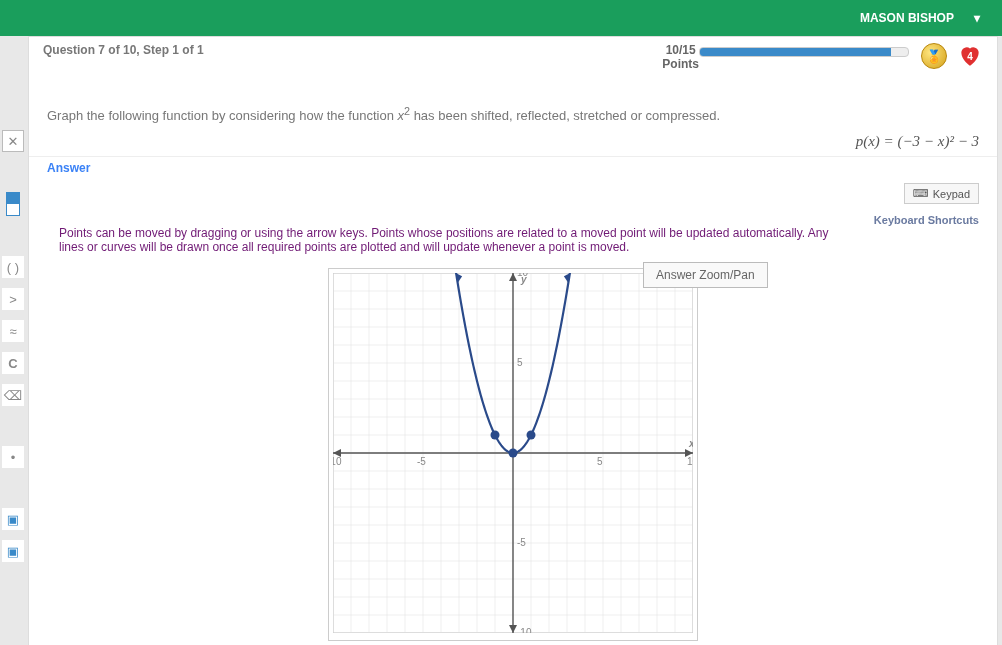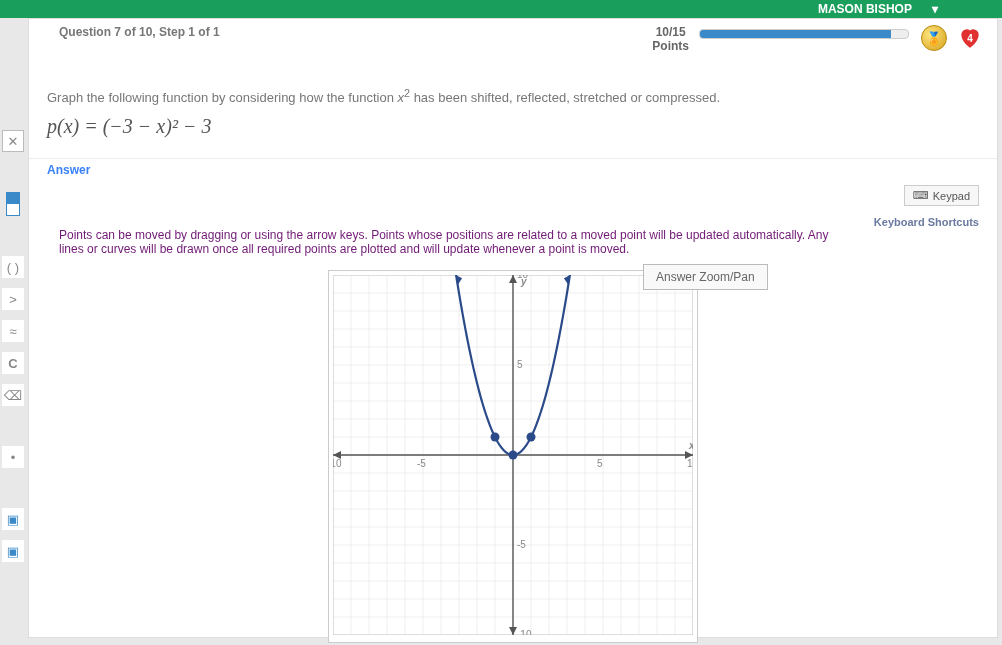--- a/index.html
+++ b/index.html
@@ -6,49 +6,49 @@
   body {
     font-family: Arial, sans-serif;
     background: #e8e8e8;
     width: 1002px;
     height: 645px;
     overflow: hidden;
     color: #555;
     font-size: 13px;
   }
   .topbar {
-    height: 18px;
+    height: 36px;
     background: #1a9e5c;
     display: flex;
     justify-content: flex-end;
     align-items: center;
-    padding-right: 64px;
+    padding-right: 22px;
     color: #fff;
     font-size: 12px;
     font-weight: bold;
   }
   .topbar .caret { margin-left: 20px; color: #fff; }
   .main-area {
     background: #fff;
     margin-left: 28px;
     margin-right: 4px;
     border: 1px solid #ddd;
     height: 620px;
     position: relative;
   }
   .q-header {
-    padding: 6px 14px 4px 30px;
+    padding: 6px 14px 4px 14px;
     display: flex;
     align-items: flex-start;
     color: #888;
     font-size: 12px;
   }
   .q-header .qtitle { font-weight: bold; color:#777; flex:0 0 auto; }
   .q-header .spacer { flex:1; }
-  .score-block { text-align:center; margin-right:10px; }
+  .score-block { text-align:center; }
   .score-block .score { font-weight:bold; color:#666; display:block; }
   .score-block .correct { font-weight:bold; color:#666; display:block; }
   .progress {
     width: 210px; height: 10px; background:#eee; border:1px solid #ccc;
     border-radius:4px; margin-top:4px; overflow:hidden; position:relative;
   }
   .progress .fill { height:100%; width:92%; background:#3a8ac9; }
   .coin {
     width:26px; height:26px; border-radius:50%;
     background: radial-gradient(circle at 35% 35%, #ffe680, #d4a017);
@@ -56,21 +56,21 @@
     display:flex; align-items:center; justify-content:center; font-size:13px;
   }
   .heart {
     width:26px; height:26px; display:flex; align-items:center; justify-content:center;
     margin-left:10px; position:relative; color:#fff; font-weight:bold; font-size:10px;
   }
   .heart svg { position:absolute; top:0; left:0; }
   .heart span { position:relative; z-index:2; }
   .content { padding: 6px 18px; }
   .prompt { color:#777; font-size:13px; margin-top:24px; }
-  .formula { text-align:left; margin:10px 0 14px 0; font-style:italic; color:#555; font-size:20px; font-family: Georgia, 'Times New Roman', serif;}
+  .formula { text-align:right; margin:10px 0 0 0; font-style:italic; color:#555; font-size:15px; font-family: Georgia, 'Times New Roman', serif;}
   .section-label { font-weight:bold; color:#3b82f6; font-size:12px; padding:4px 18px; border-top:1px solid #eee; }
   .hint-row { padding:4px 18px; position:relative; }
   .keypad-btn {
     float:right; border:1px solid #ccc; background:#f7f7f7; padding:3px 8px;
     font-size:11px; color:#555; display:flex; align-items:center; gap:4px;
     cursor:pointer;
   }
   .ks-link { float:right; clear:right; margin-top:10px; font-size:11px; color:#6a7aa0; cursor:pointer;font-weight:bold;}
   .instructions { color:#701a75; font-size:12px; padding:0 30px; clear:both; margin-right:120px;}
   .graph-wrapper { text-align:center; margin-top:6px; position:relative; }

